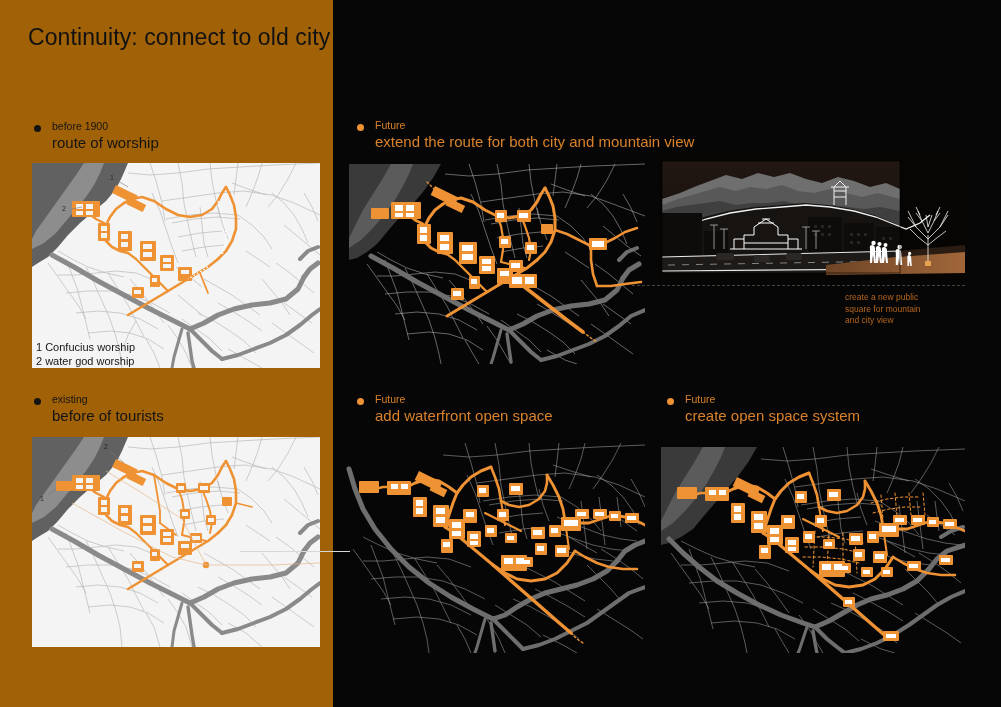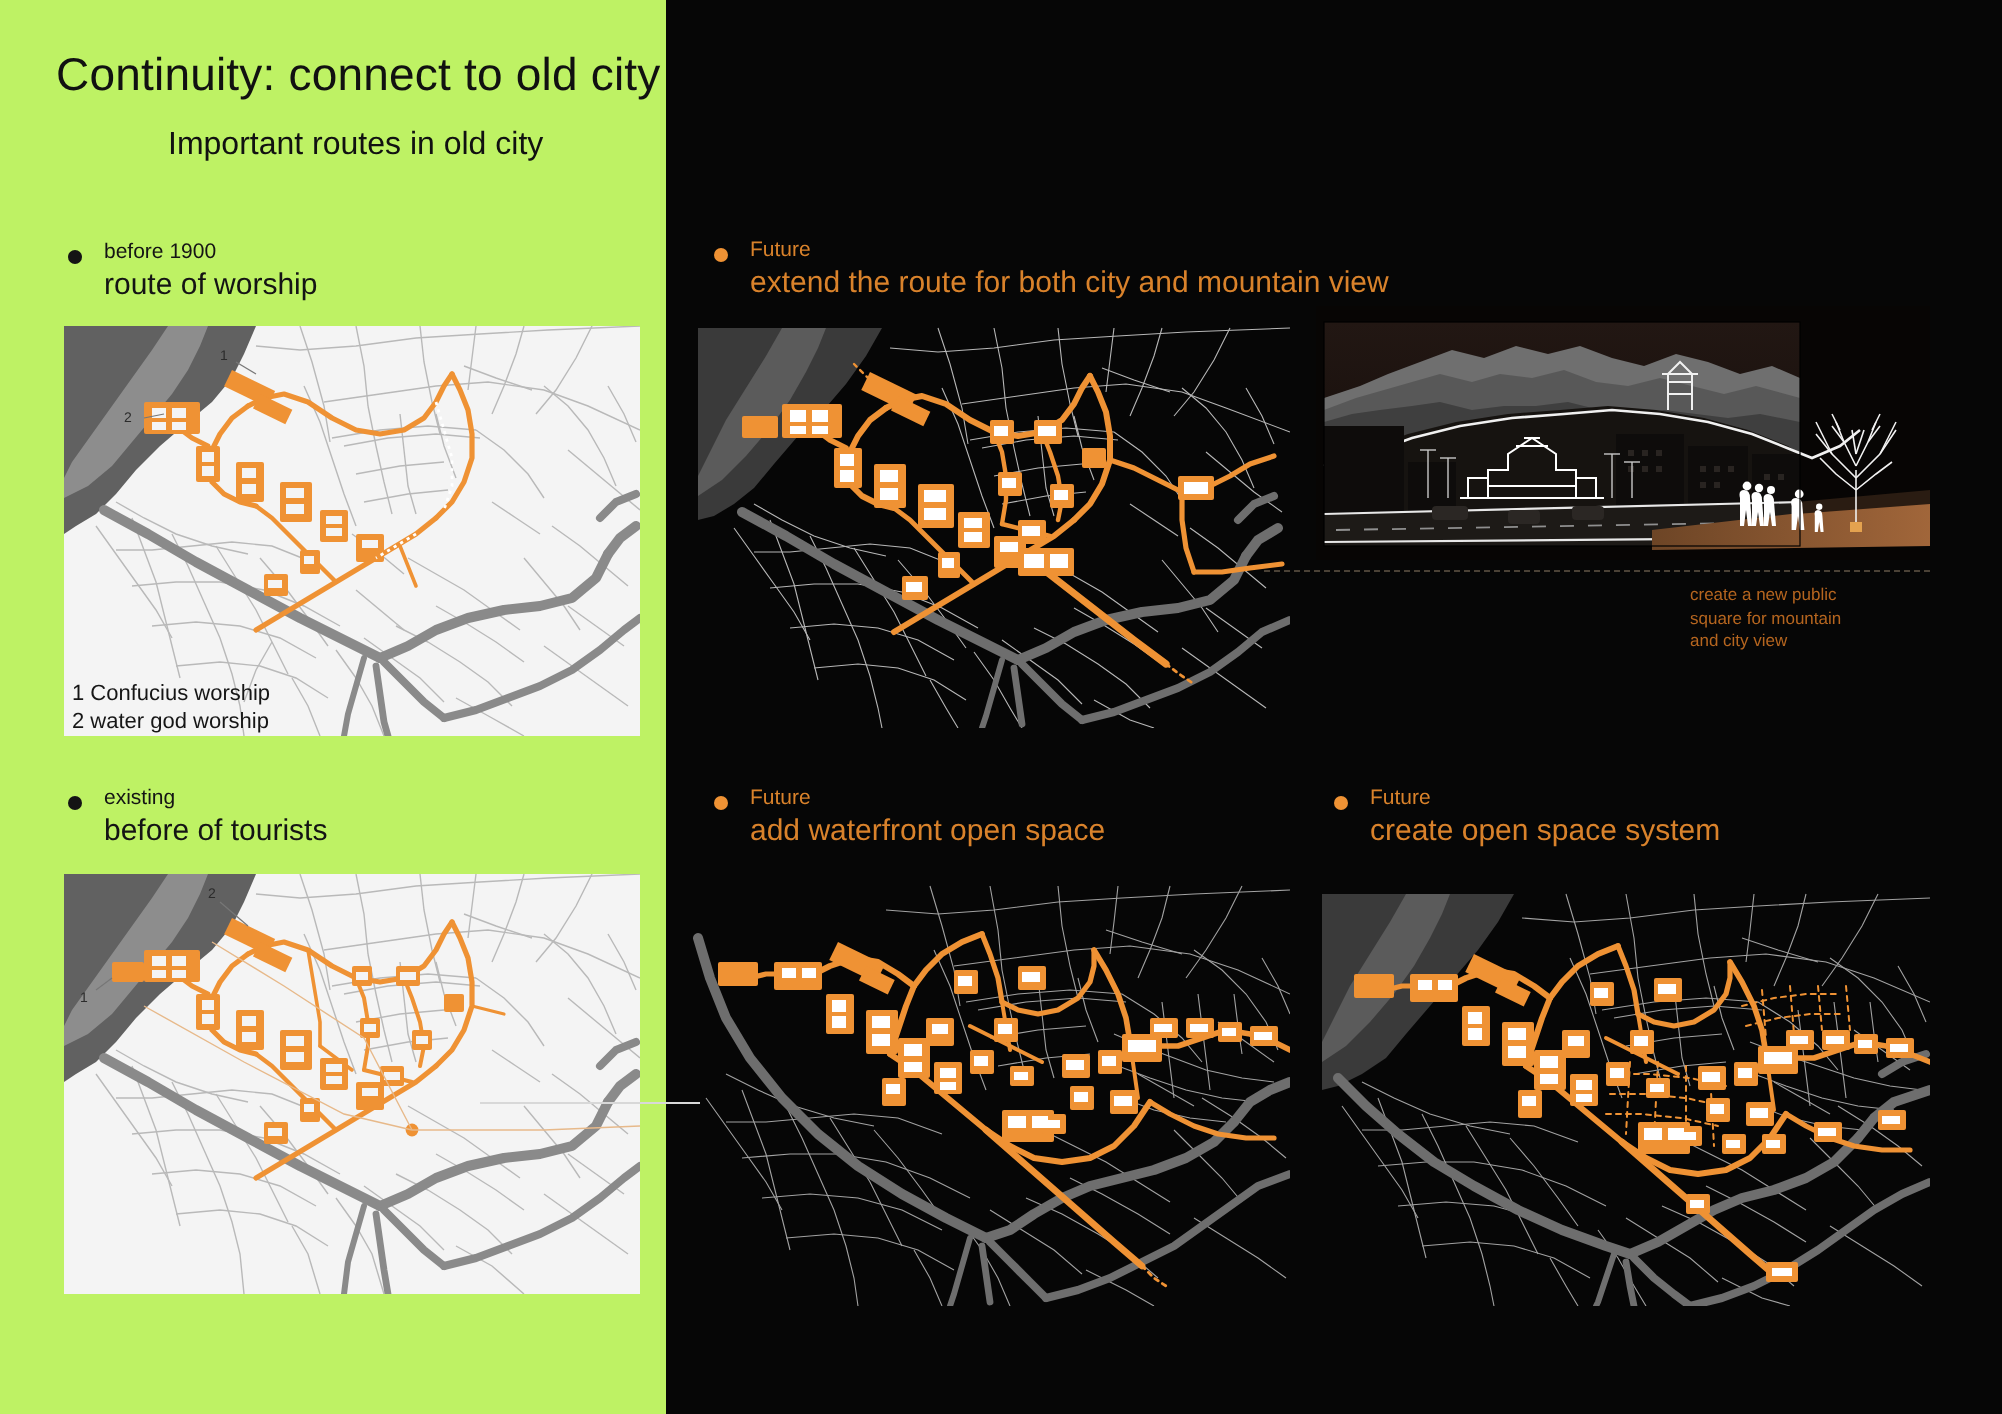--- a/index.html
+++ b/index.html
@@ -5,21 +5,21 @@
 <style>
   html,body{margin:0;padding:0;background:#ffffff;}
   body{
     width:1001px;height:707px;position:relative;overflow:hidden;
     font-family:"Liberation Sans","DejaVu Sans",sans-serif;
     -webkit-font-smoothing:antialiased;
   }
   .board{position:absolute;inset:0;background:#ffffff;}
 
   
-  .panel-left{position:absolute;left:0;top:0;width:333px;height:707px;background:#bef264;}
+  .panel-left{position:absolute;left:0;top:0;width:333px;height:707px;background:#a16207;}
   .panel-right{position:absolute;left:333px;top:0;width:668px;height:707px;background:#060606;}
 
   
   .title{
     position:absolute;left:28px;top:24px;font-size:23px;color:#111;
     letter-spacing:.1px;font-weight:400;white-space:nowrap;
   }
   .subtitle{
     position:absolute;left:84px;top:64px;font-size:16px;color:#111;
     font-weight:400;white-space:nowrap;
@@ -64,21 +64,20 @@
   .leader-light{position:absolute;border-top:1px solid #d8d8d8;height:0;}
 </style>
 </head>
 <body>
 
 <div class="board">
 
   <div class="panel-left">
 
     <div class="title">Continuity: connect to old city</div>
-    <div class="subtitle">Important routes in old city</div>
 
     <div class="bullet-block dark" style="left:34px;top:120px;">
       <span class="bullet-dot dark"></span>
       <span class="bullet-l1">before 1900</span>
       <span class="bullet-l2">route of worship</span>
     </div>
 
     <div class="map light" style="left:32px;top:163px;width:288px;height:205px;">
       <svg viewBox="0 0 288 205" preserveAspectRatio="none">
         <defs>

